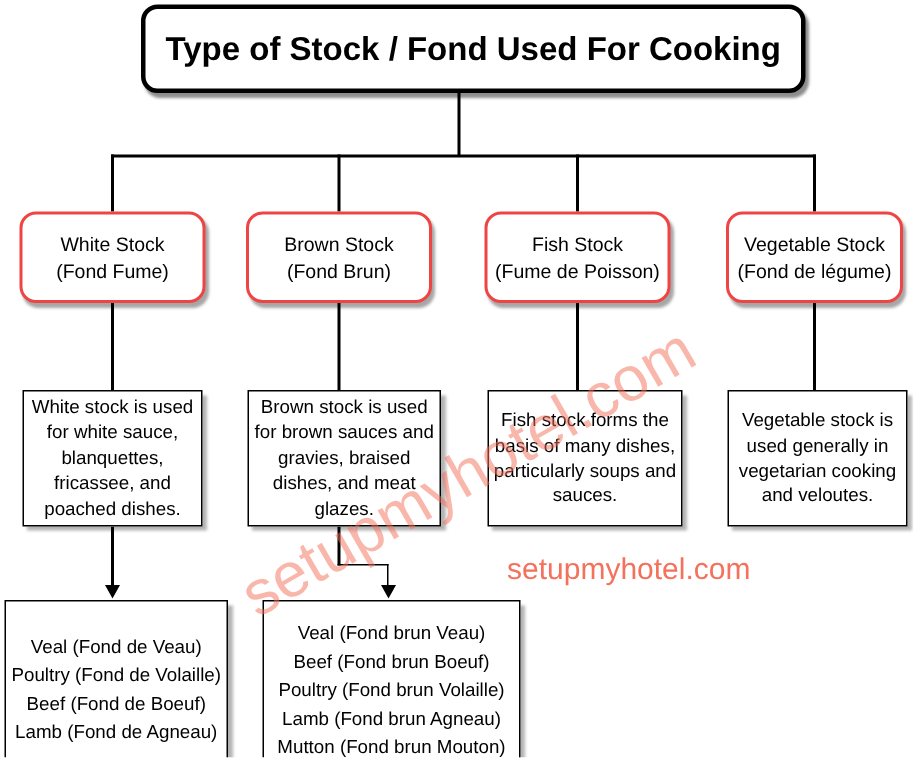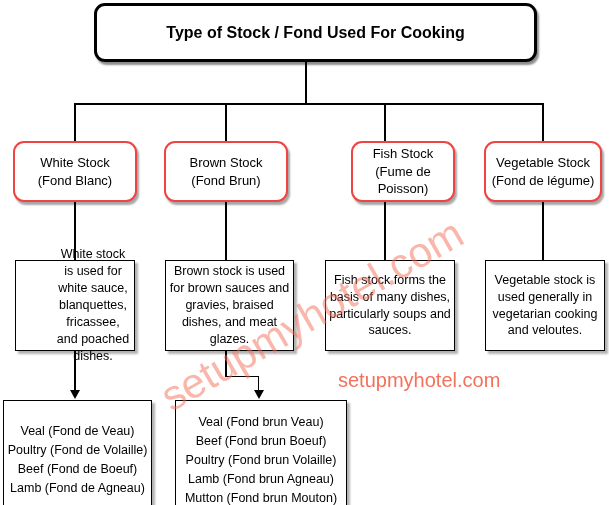--- a/index.html
+++ b/index.html
@@ -42,21 +42,21 @@
     justify-content: center;
     text-align: center;
     z-index: 2;
     color: #000000;
   }
   .title-box {
     left: 94px; top: 3px; width: 443px; height: 59px;
     border: 3px solid #000000;
     border-radius: 11px;
     box-shadow: 2px 3px 2px rgba(0,0,0,0.45);
-    font-size: 16px;
+    font-size: 22px;
     font-weight: bold;
   }
   .stock-box {
     top: 141px; height: 61px;
     border: 2px solid #ef4444;
     border-radius: 11px;
     box-shadow: 2px 3px 2px rgba(0,0,0,0.35);
     font-size: 13px;
     line-height: 1.35;
   }
@@ -123,36 +123,36 @@
   <div class="line h" style="left:225px; top:375.5px; width:34px;"></div>
   <div class="line v" style="left:257.5px; top:375.5px; height:16px;"></div>
   <div class="arrow-down" style="left:254px; top:390px;"></div>
 
   <div class="box title-box">
     <div>Type of Stock / Fond Used For Cooking</div>
   </div>
 
   <div class="box stock-box" style="left:13px; width:124px;">
     <div>White Stock</div>
-    <div>(Fond Blanc)</div>
+    <div>(Fond Fume)</div>
   </div>
   <div class="box stock-box" style="left:164px; width:124px;">
     <div>Brown Stock</div>
     <div>(Fond Brun)</div>
   </div>
-  <div class="box stock-box" style="left:323px; width:104px;margin-left:28px;">
+  <div class="box stock-box" style="left:323px; width:124px;">
     <div>Fish Stock</div>
     <div>(Fume de Poisson)</div>
   </div>
   <div class="box stock-box" style="left:484px; width:118px;text-align:center;">
     <div>Vegetable Stock</div>
     <div>(Fond de légume)</div>
   </div>
 
-  <div class="box desc-box" style="left:15px; width:120px;padding-left:39px;">
+  <div class="box desc-box" style="left:15px; width:120px;">
     <div>White stock is used for white sauce, blanquettes, fricassee, and poached dishes.</div>
   </div>
   <div class="box desc-box" style="left:165px; width:129px;">
     <div>Brown stock is used for brown sauces and gravies, braised dishes, and meat glazes.</div>
   </div>
   <div class="box desc-box" style="left:325px; width:130px;">
     <div>Fish stock forms the basis of many dishes, particularly soups and sauces.</div>
   </div>
   <div class="box desc-box" style="left:485px; width:120px;align-items:flex-end;">
     <div>Vegetable stock is used generally in vegetarian cooking and veloutes.</div>

